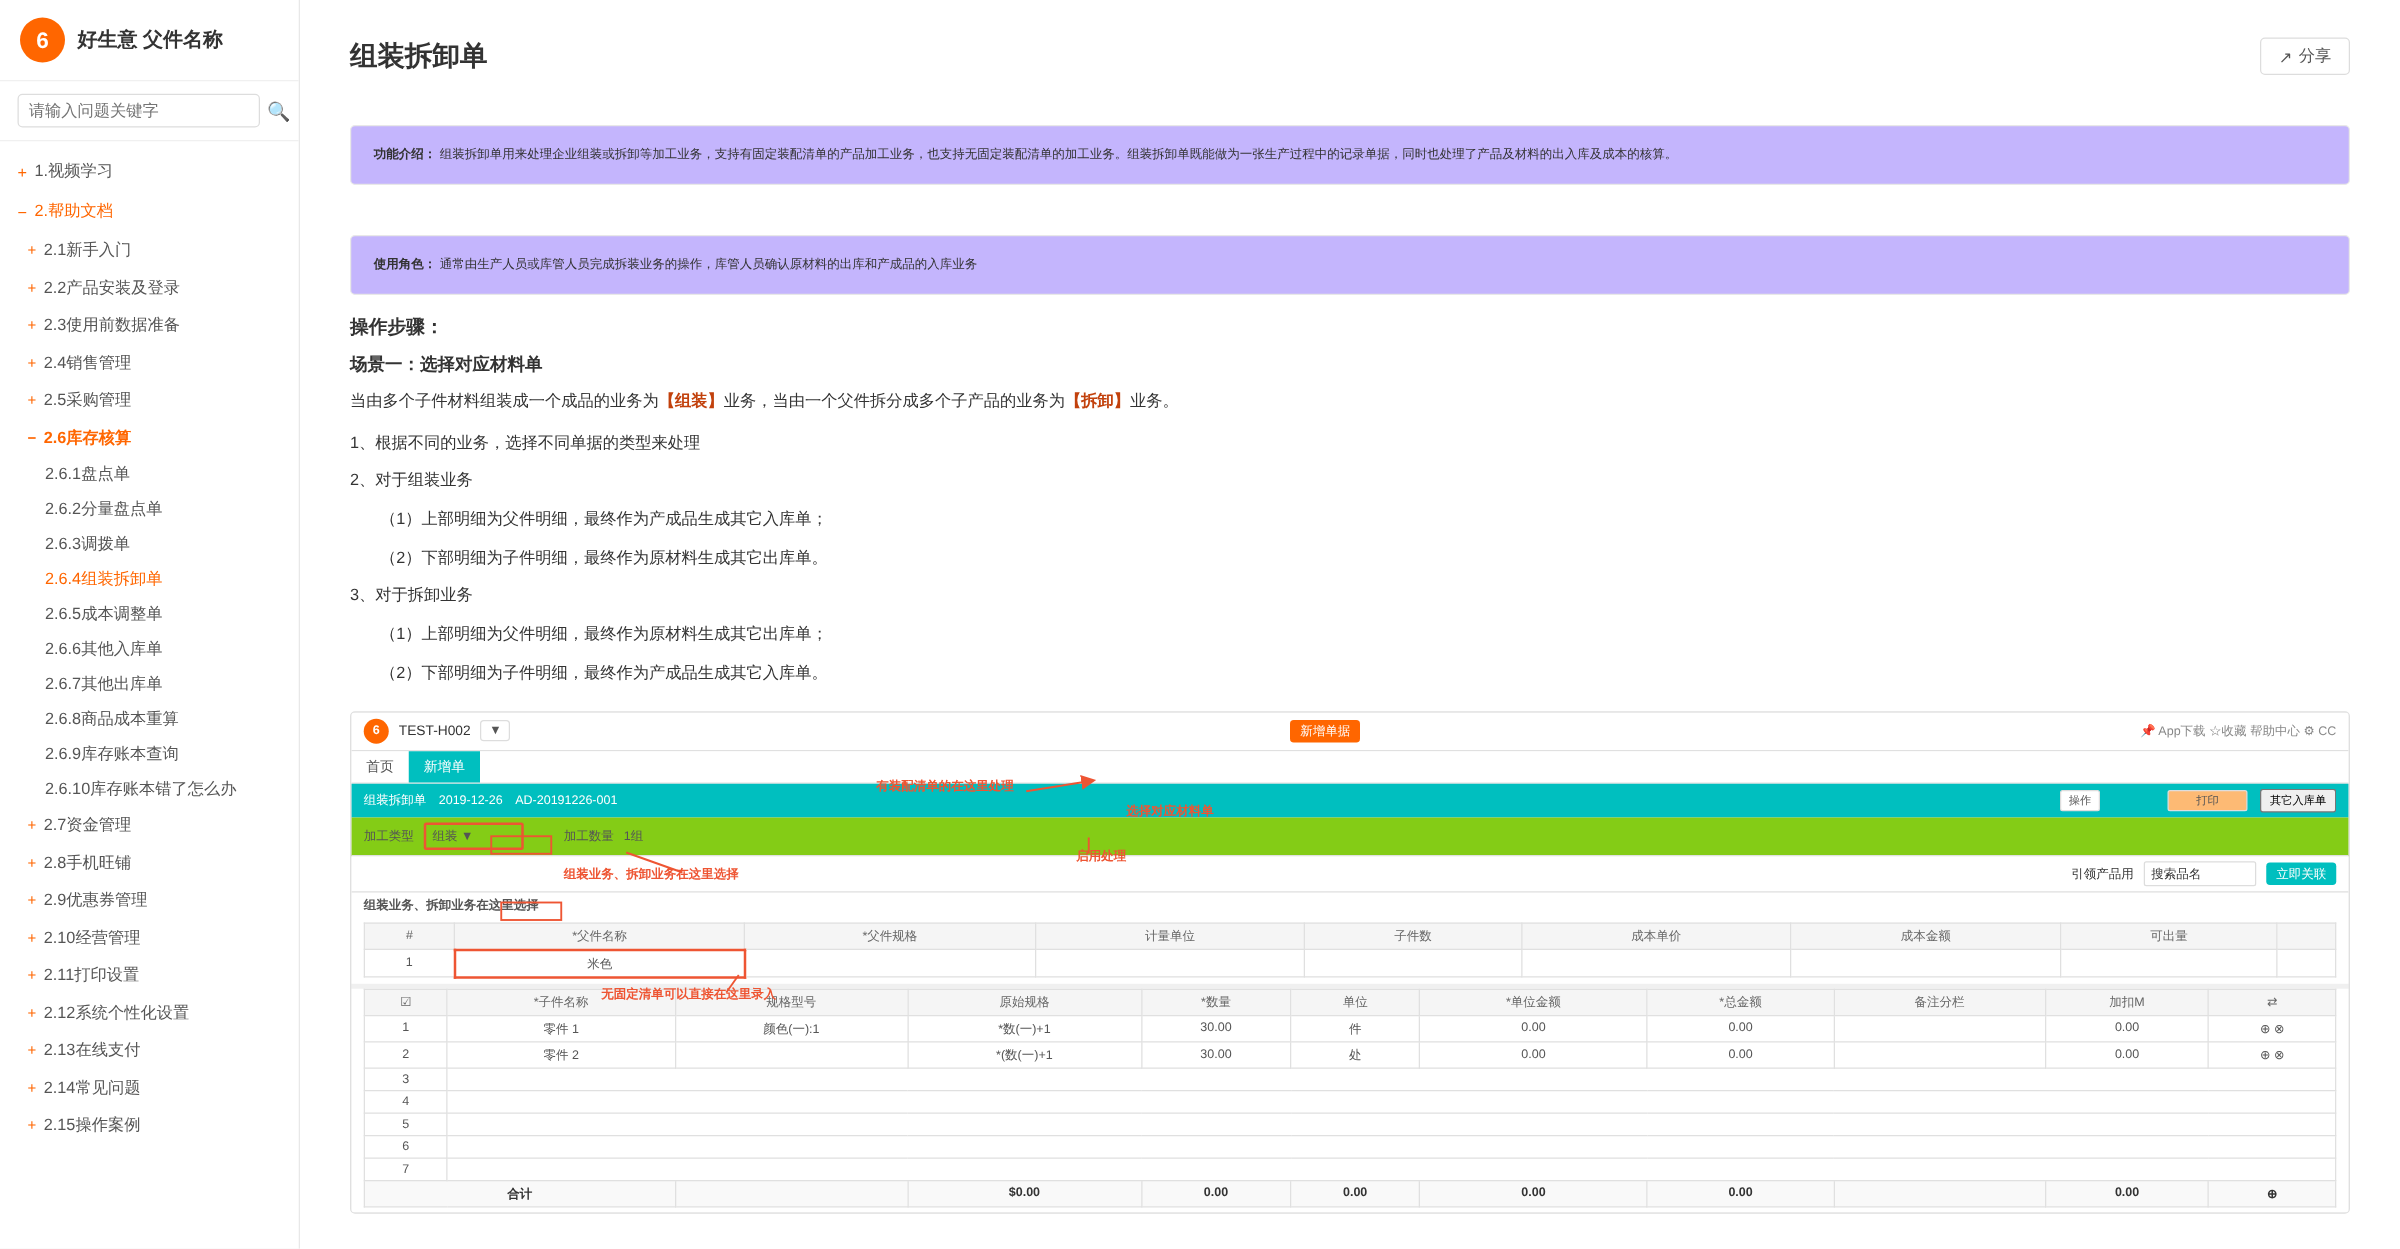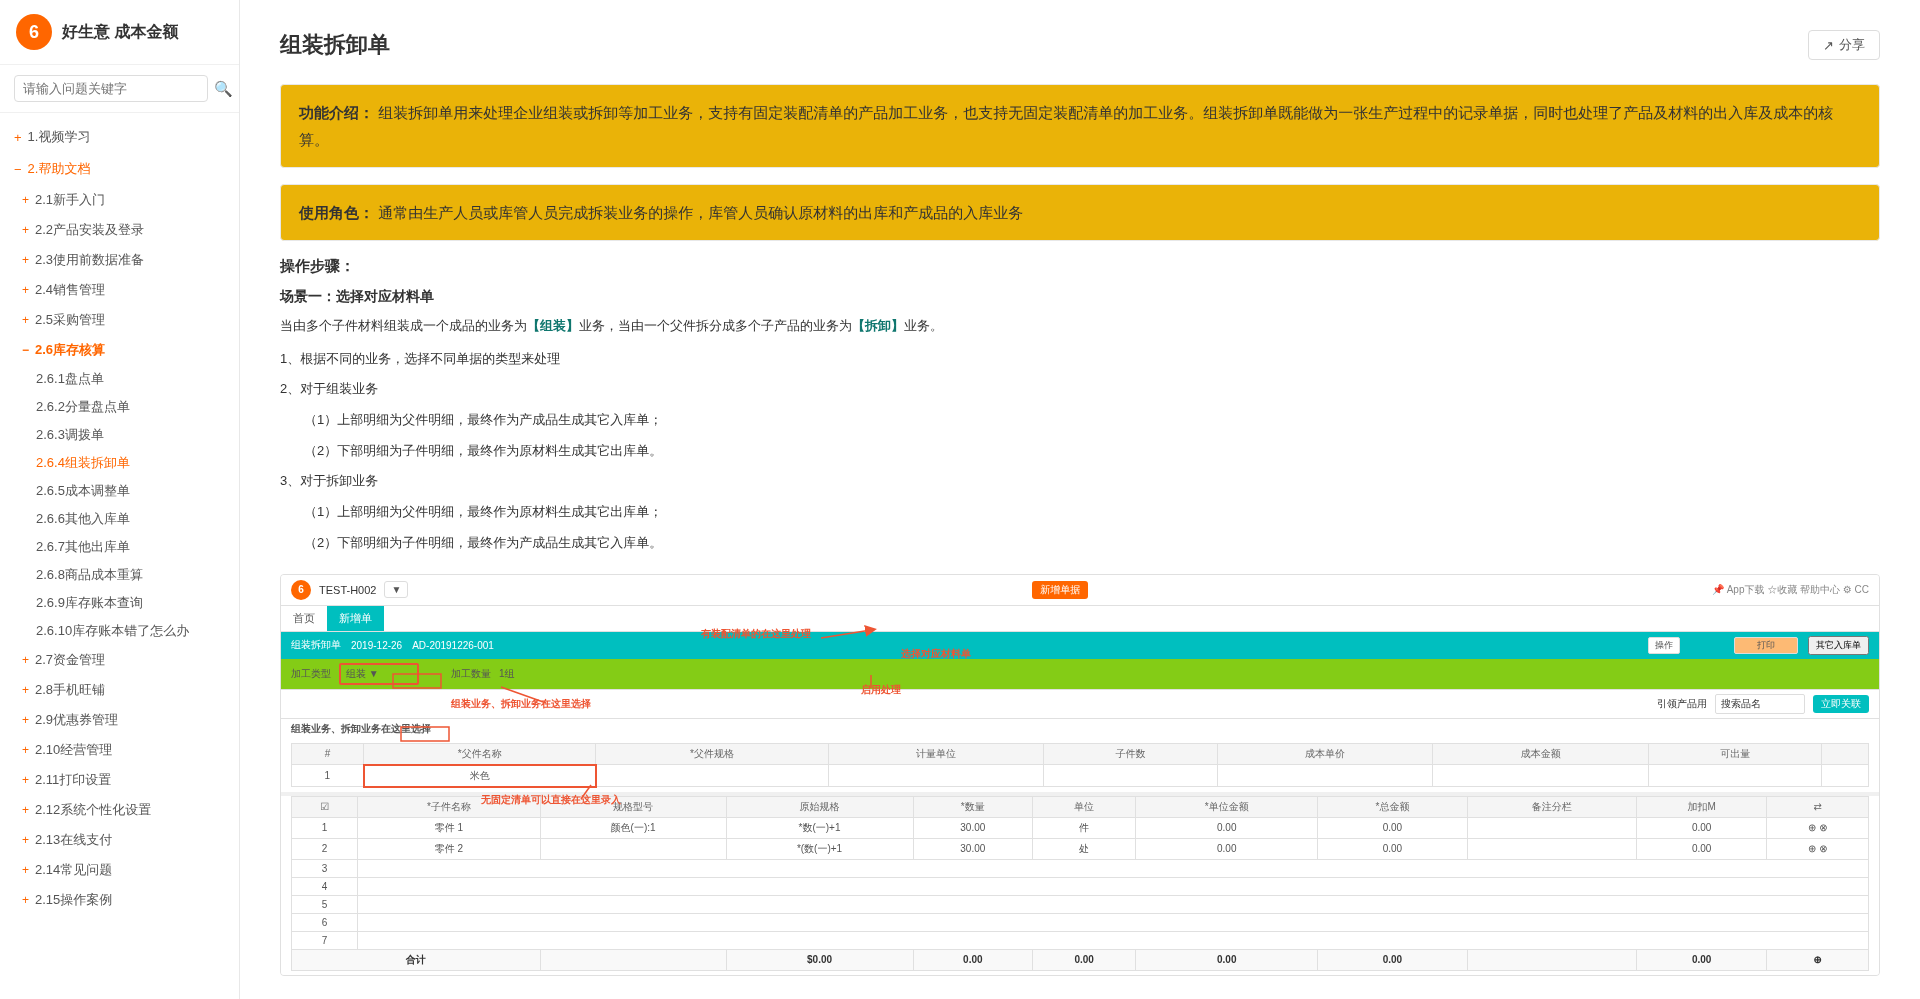--- a/index.html
+++ b/index.html
@@ -78,36 +78,36 @@
       display: flex; align-items: center; justify-content: space-between;
       margin-bottom: 24px;
     }
     #page-title { font-size: 22px; font-weight: bold; color: #333; }
     #share-btn {
       border: 1px solid #ddd; border-radius: 4px;
       padding: 5px 14px; font-size: 13px; color: #555;
       cursor: pointer; background: #fff; display: flex; align-items: center; gap: 5px;
     }
     .info-block {
-      background: #eab308;
+      background: #c4b5fd;
       border: 1px solid #e8e8e8;
       border-radius: 4px;
       padding: 14px 18px;
       margin-bottom: 16px;
-      font-size: 15px; line-height: 1.8; color: #333;
+      font-size: 10px; line-height: 1.8; color: #333; margin-top: 40px;
     }
     .section-label { font-weight: bold; }
     .section-content { margin-top: 16px; }
     .ops-title { font-weight: bold; font-size: 15px; margin-bottom: 12px; }
     .scene-title { font-weight: bold; font-size: 14px; margin-bottom: 8px; }
     .scene-desc { font-size: 13px; line-height: 1.9; color: #333; margin-bottom: 8px; }
     .ops-steps { font-size: 13px; line-height: 1.9; color: #333; }
     .ops-steps p { margin-bottom: 6px; }
     .ops-steps .sub { padding-left: 24px; }
-    .highlight-orange { color: #0f766e; font-weight: bold; }
+    .highlight-orange { color: #c2410c; font-weight: bold; }
     .screenshot-area {
       margin-top: 18px;
       border: 1px solid #e0e0e0;
       border-radius: 4px;
       overflow: hidden;
       background: #e8e8e8;
       position: relative;
     }
     .screenshot-mockup {
       width: 100%;
@@ -151,21 +151,21 @@
     #main::-webkit-scrollbar-thumb { background: #ccc; border-radius: 3px; }
     #nav-tree::-webkit-scrollbar { width: 4px; }
     #nav-tree::-webkit-scrollbar-thumb { background: #ddd; border-radius: 2px; }
   </style>
 </head>
 <body>
 
 <div id="sidebar">
   <div id="logo-area">
     <div id="logo-circle">6</div>
-    <div id="logo-text">好生意 成本金额</div>
+    <div id="logo-text">好生意 父件名称</div>
   </div>
   <div id="search-area">
     <input id="search-input" type="text" placeholder="请输入问题关键字" style="">
     <span id="search-icon-btn">🔍</span>
   </div>
   <div id="nav-tree">
 
     <div class="nav-section">
       <div class="nav-section-title">
         <span class="plus-icon">+</span>

